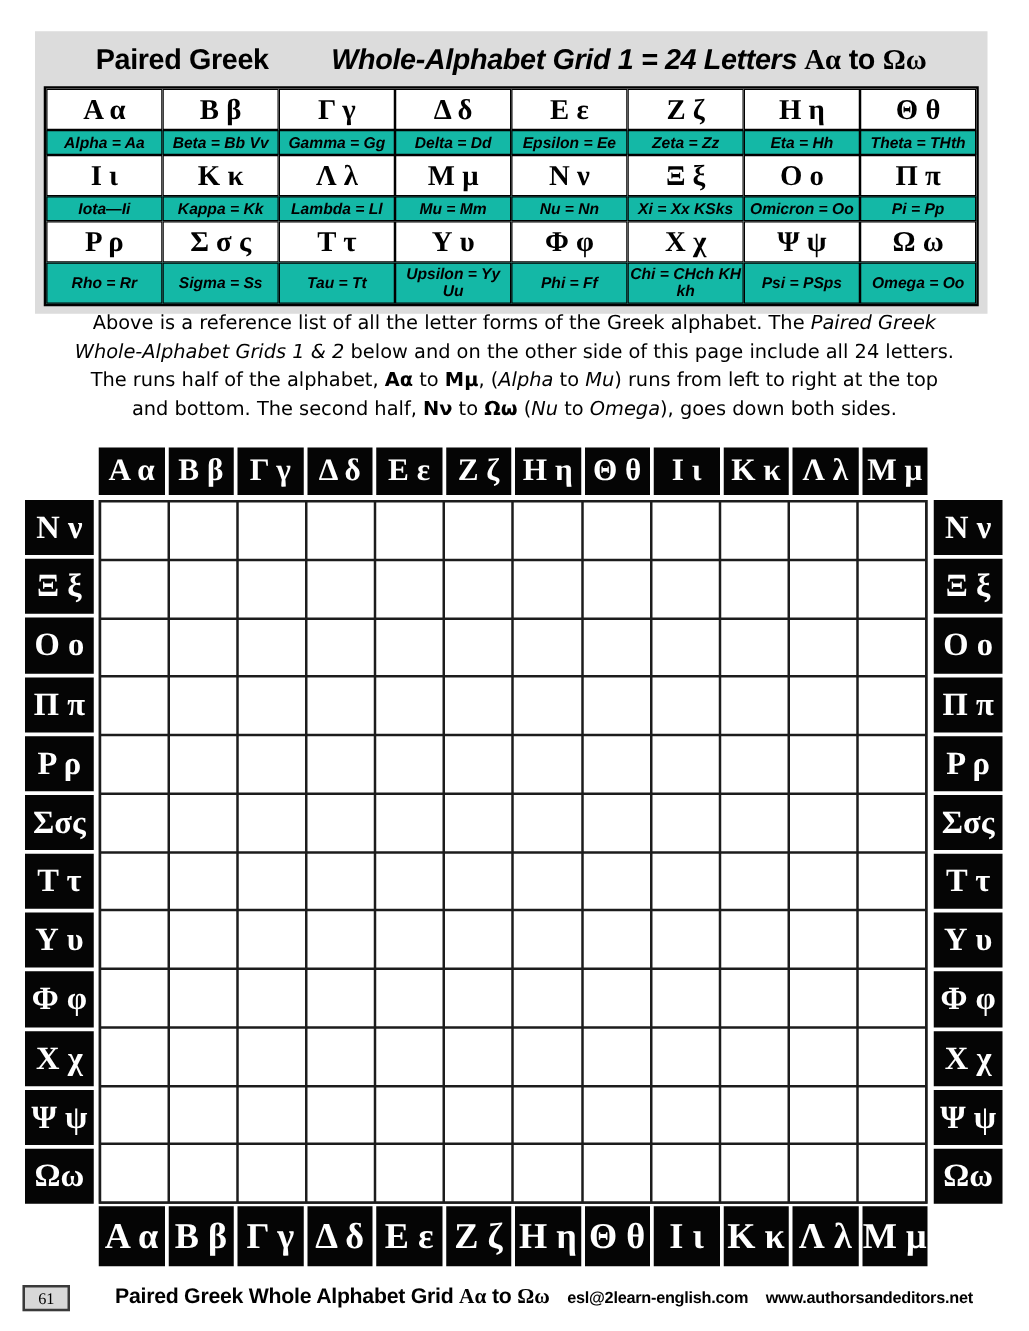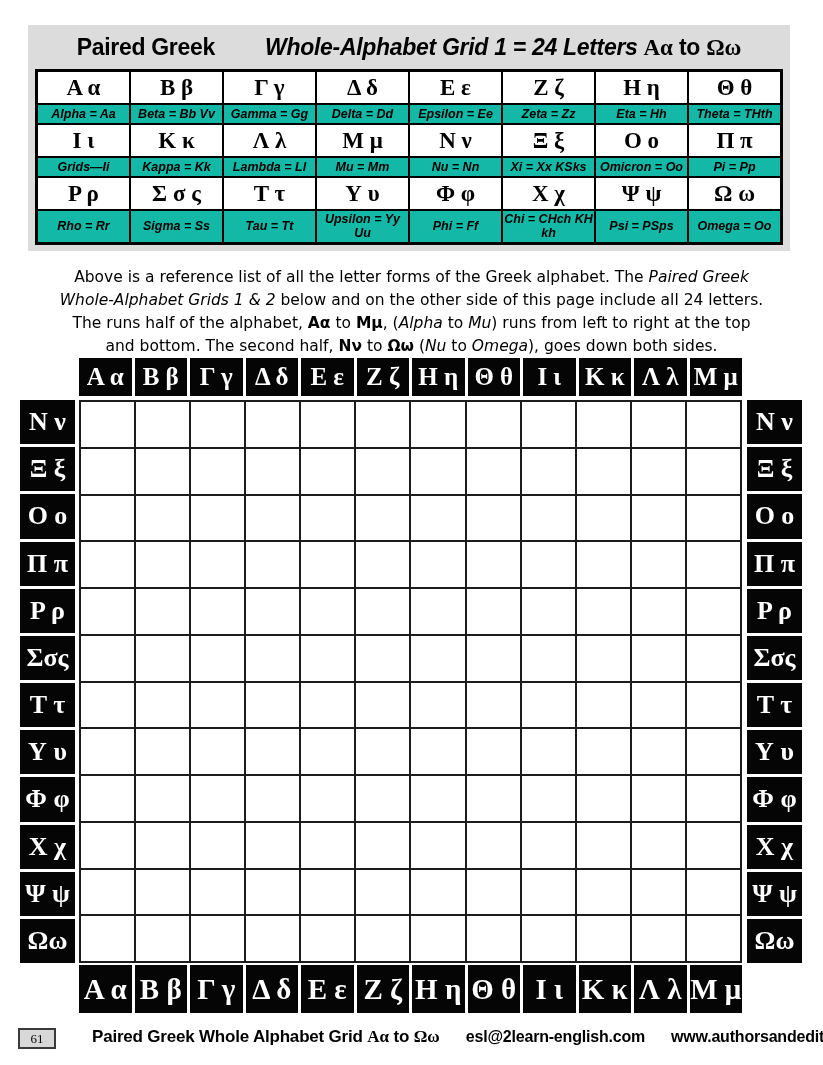--- a/index.html
+++ b/index.html
@@ -20,21 +20,21 @@
     position:absolute; left:7px; top:44px; width:748px;
     display:grid; grid-template-columns:repeat(8,1fr);
     border:2px solid #000; background:#d4d4d4;
   }
   .tcell { border:1px solid #000; display:flex; align-items:center; justify-content:center; text-align:center; }
   .tcell.letter { background:#fff; font-family:"Liberation Serif", serif; font-weight:bold; font-size:23px; height:33px; }
   .tcell.name { background:#14b8a6; font-weight:bold; font-style:italic; font-size:12.5px; line-height:1.15; min-height:20px; padding:1px 1px; }
 
   
   .para {
-    position:absolute; left:40px; top:266px; width:743px;
+    position:absolute; left:40px; top:247px; width:743px;
     text-align:center; font-size:15.5px; line-height:23px;
     font-family:"DejaVu Sans", sans-serif;
   }
   .para .s-i { font-style:italic; }
   .para .s-g { font-weight:bold; }
 
   
   .grid { position:absolute; left:20px; top:358px; width:782px; height:655px; }
   .hrow { position:absolute; display:grid; grid-template-columns:repeat(12,1fr); gap:3px; }
   .hrow.top    { left:59px; top:0;     width:663px; height:38px; }
@@ -61,21 +61,21 @@
     position:absolute; left:18px; top:1028px; width:38px; height:21px;
     background:#d8d8d8; border:2px solid #3a3a3a;
     display:flex; align-items:center; justify-content:center;
     font-family:"Liberation Serif", serif; font-size:13px;text-align:right;
   }
   .ftext {
     position:absolute; left:92px; top:1027px; font-size:17px; font-weight:bold;
     letter-spacing:-0.2px; white-space:nowrap; display:flex; align-items:baseline;
   }
   .ftext .s-bi { }
-  .ftext .contact { font-size:16px; margin-left:26px; letter-spacing:-0.2px; }
+  .ftext .contact { font-size:13px; margin-left:14px; letter-spacing:-0.2px; }
 </style>
 </head>
 <body>
 
 <div class="band">
   <div class="title"><span class="s-b">Paired Greek </span><span class="s-bi">Whole-Alphabet Grid 1 = 24 Letters</span><span class="s-serif"> Αα</span><span class="s-b"> to </span><span class="s-serif">Ωω</span></div>
   <div class="ref">
       <div class="tcell letter">Α α</div>
       <div class="tcell letter">Β β</div>
       <div class="tcell letter">Γ γ</div>
@@ -93,21 +93,21 @@
       <div class="tcell name">Eta = Hh</div>
       <div class="tcell name">Theta = THth</div>
       <div class="tcell letter">Ι ι</div>
       <div class="tcell letter">Κ κ</div>
       <div class="tcell letter">Λ λ</div>
       <div class="tcell letter">Μ μ</div>
       <div class="tcell letter">Ν ν</div>
       <div class="tcell letter">Ξ ξ</div>
       <div class="tcell letter">Ο ο</div>
       <div class="tcell letter">Π π</div>
-      <div class="tcell name">Grids—Ii</div>
+      <div class="tcell name">Iota—Ii</div>
       <div class="tcell name">Kappa = Kk</div>
       <div class="tcell name">Lambda = Ll</div>
       <div class="tcell name">Mu = Mm</div>
       <div class="tcell name">Nu = Nn</div>
       <div class="tcell name">Xi = Xx KSks</div>
       <div class="tcell name">Omicron = Oo</div>
       <div class="tcell name">Pi = Pp</div>
       <div class="tcell letter">Ρ ρ</div>
       <div class="tcell letter">Σ σ ς</div>
       <div class="tcell letter">Τ τ</div>

